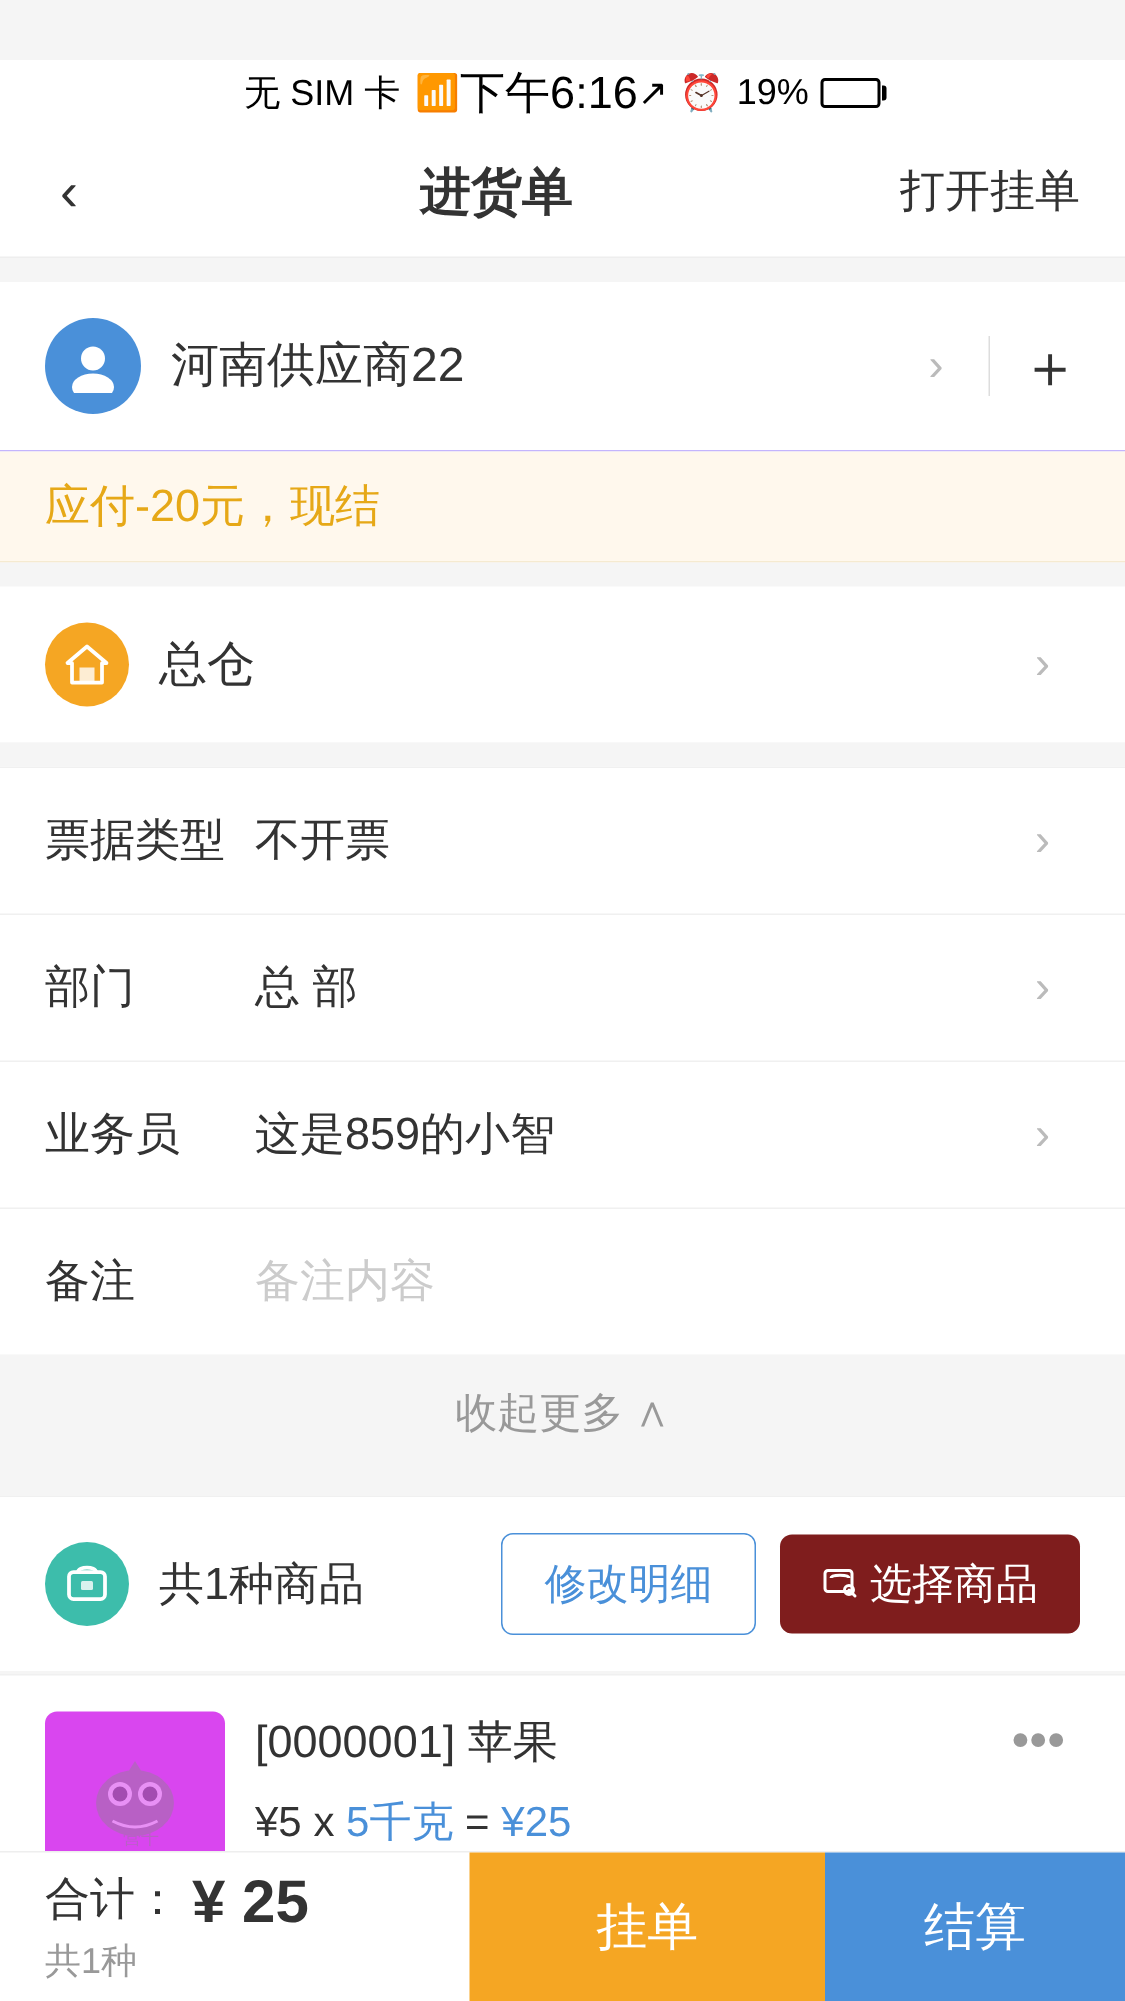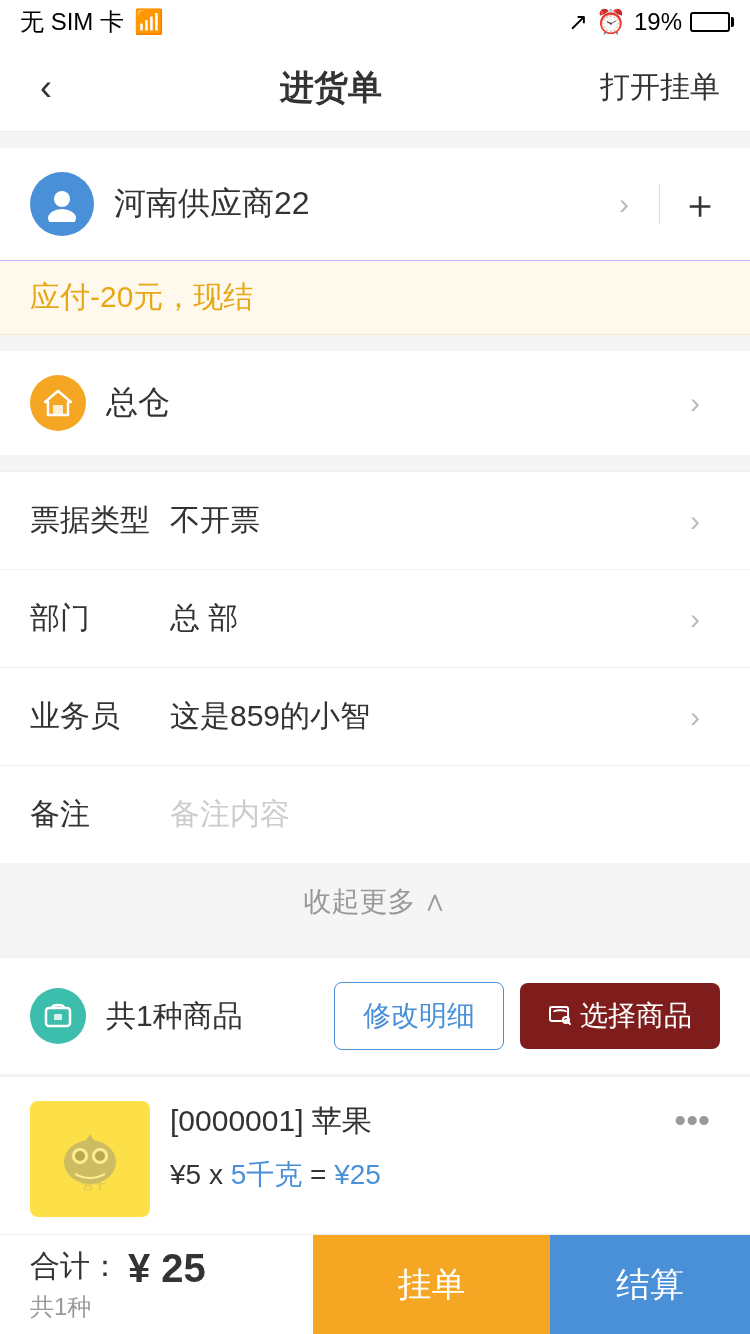--- a/index.html
+++ b/index.html
@@ -12,24 +12,25 @@
       font-size: 28px;
       color: #333;
     }
 
     
     .status-bar {
       height: 44px;
       background: #fff;
       display: flex;
       align-items: center;
-      justify-content: space-between;
+      justify-content: center;
       padding: 0 20px;
       font-size: 24px;
       color: #000;
+      margin-top: 40px;
     }
     .status-left { display: flex; align-items: center; gap: 10px; }
     .status-center { font-size: 30px; font-weight: 500; }
     .status-right { display: flex; align-items: center; gap: 8px; font-size: 24px; }
     .battery-icon {
       width: 40px; height: 20px; border: 2px solid #000; border-radius: 3px;
       position: relative; display: inline-block;
     }
     .battery-icon::after {
       content: ''; position: absolute; right: -6px; top: 50%; transform: translateY(-50%);
@@ -208,21 +209,21 @@
     .product-item {
       background: #fff;
       padding: 24px 30px;
       display: flex;
       align-items: flex-start;
       border-top: 1px solid #f0f0f0;
       margin-top: 2px;
     }
     .product-thumb {
       width: 120px; height: 116px;
-      background: #fde047;
+      background: #d946ef;
       border-radius: 8px;
       margin-right: 20px;
       display: flex; align-items: center; justify-content: center;
       flex-shrink: 0;
     }
     .owl-icon {
       width: 70px; height: 70px;
       opacity: 0.4;
     }
     .product-info { flex: 1; }
@@ -282,20 +283,21 @@
     }
   </style>
 </head>
 <body>
 
 <div class="status-bar">
   <div class="status-left">
     <span>无 SIM 卡</span>
     <span>📶</span>
   </div>
+  <div class="status-center">下午6:16</div>
   <div class="status-right">
     <span>↗</span>
     <span>⏰</span>
     <span>19%</span>
     <span class="battery-icon"><span class="battery-fill"></span></span>
   </div>
 </div>
 
 <div class="nav-bar white-section">
   <span class="nav-back">‹</span>

